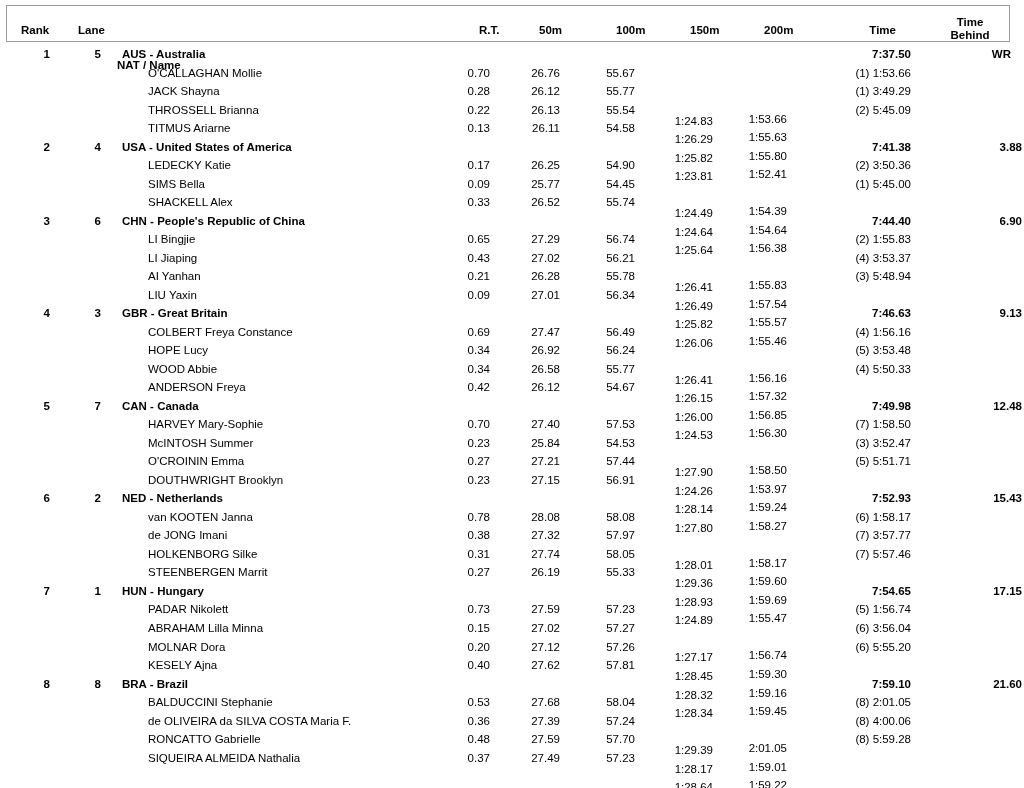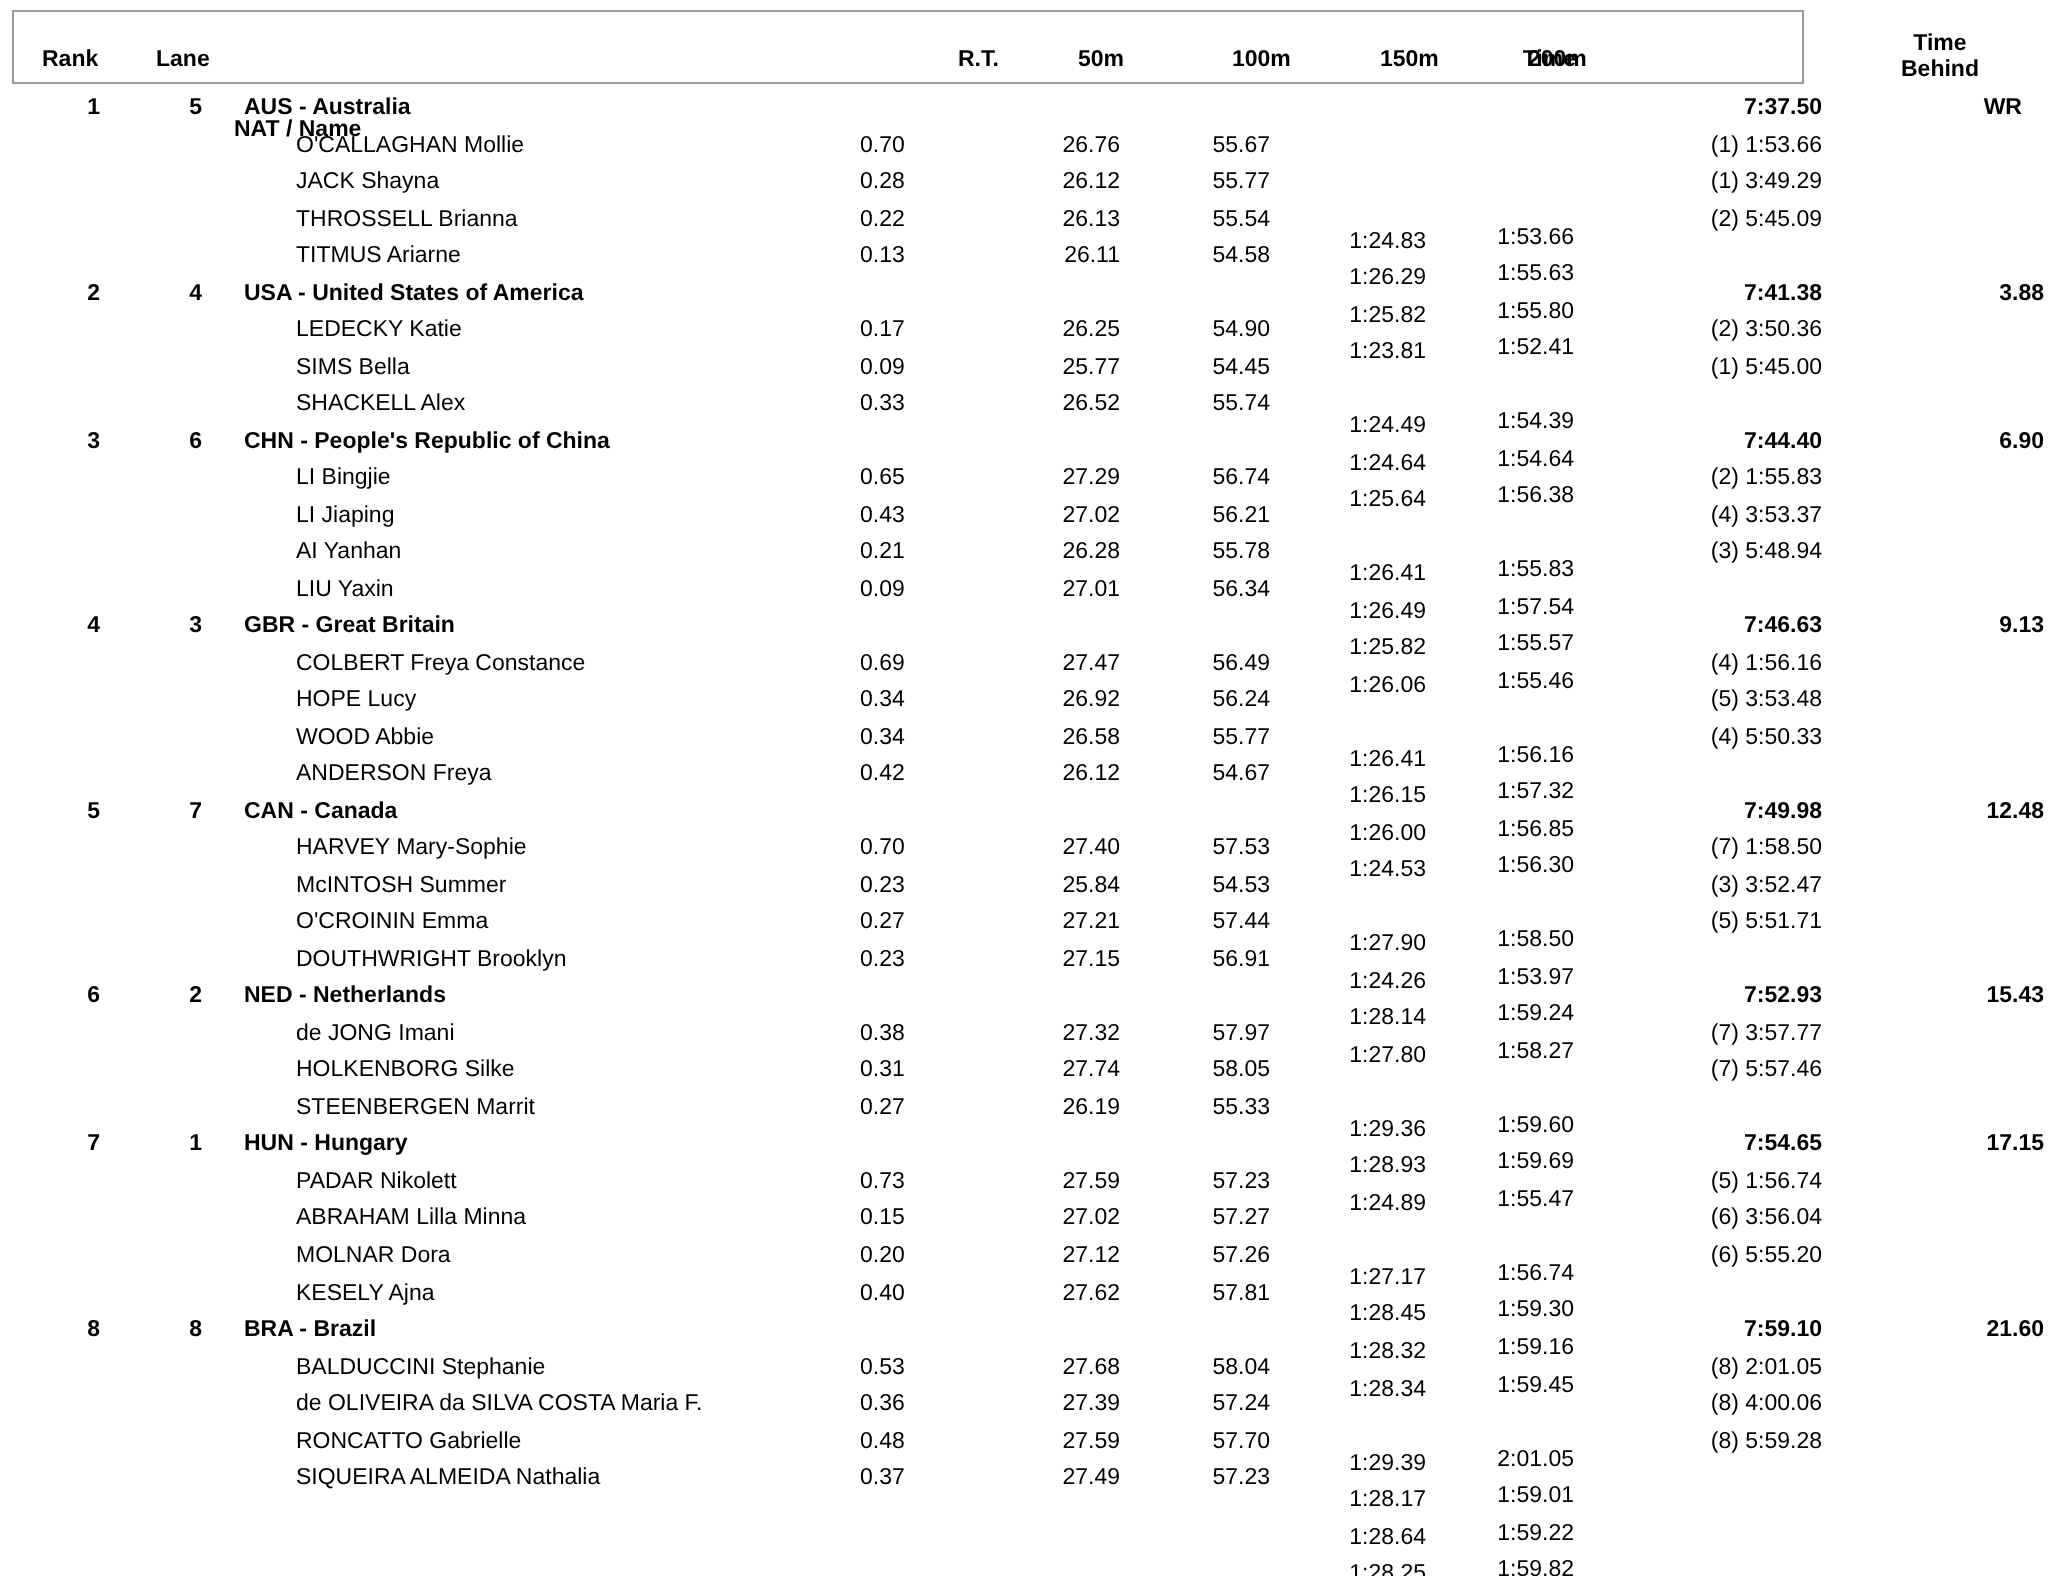--- a/index.html
+++ b/index.html
@@ -19,21 +19,21 @@
     width: 1024px;
     height: 788px;
     background: #ffffff;
   }
 
   
   .header-box {
     position: absolute;
     left: 6px;
     top: 5px;
-    width: 896px;
+    width: 1004px;
     height: 37px;
     border: 1px solid #9a9a9a;
     box-sizing: border-box;
     background: #ffffff;
   }
   .hdr {
     position: absolute;
     font-size: 11.5px;
     font-weight: bold;
     line-height: 13px;
@@ -79,21 +79,21 @@
     color: #000000;
   }
 
   
   .row.team .cell { font-weight: bold; }
 
   .c-rank    { left: 0;     width: 50px;  text-align: right; }
   .c-lane    { left: 60px;  width: 41px;  text-align: right; }
   .c-name    { left: 122px; text-align: left; }
   .row.swimmer .c-name { left: 148px; }
-  .c-rt      { left: 430px; width: 60px;  text-align: left; }
+  .c-rt      { left: 430px; width: 60px;  text-align: right; }
   .c-s50     { left: 500px; width: 60px;  text-align: right; }
   .c-s100    { left: 575px; width: 60px;  text-align: right; }
   .c-s150    { left: 643px; width: 70px;  text-align: right; margin-top: 48px; }
   .c-s200    { left: 717px; width: 70px;  text-align: right; margin-top: 46px; }
   .c-time    { left: 791px; width: 120px; text-align: right; }
   .c-behind  { left: 960px; width: 62px;  text-align: right; }
   .c-note    { left: 981px; width: 30px;  text-align: right; }
 </style>
 </head>
 <body>
@@ -330,20 +330,29 @@
       </div>
       <div class="row team">
         <div class="cell c-rank">6</div>
         <div class="cell c-lane">2</div>
         <div class="cell c-name">NED - Netherlands</div>
         <div class="cell c-time">7:52.93</div>
         <div class="cell c-behind">15.43</div>
         <div class="cell c-note"></div>
       </div>
       <div class="row swimmer">
+        <div class="cell c-name">van KOOTEN Janna</div>
+        <div class="cell c-rt">0.78</div>
+        <div class="cell c-s50">28.08</div>
+        <div class="cell c-s100">58.08</div>
+        <div class="cell c-s150">1:28.01</div>
+        <div class="cell c-s200">1:58.17</div>
+        <div class="cell c-time">(6) 1:58.17</div>
+      </div>
+      <div class="row swimmer">
         <div class="cell c-name">de JONG Imani</div>
         <div class="cell c-rt">0.38</div>
         <div class="cell c-s50">27.32</div>
         <div class="cell c-s100">57.97</div>
         <div class="cell c-s150">1:29.36</div>
         <div class="cell c-s200">1:59.60</div>
         <div class="cell c-time">(7) 3:57.77</div>
       </div>
       <div class="row swimmer">
         <div class="cell c-name">HOLKENBORG Silke</div>

